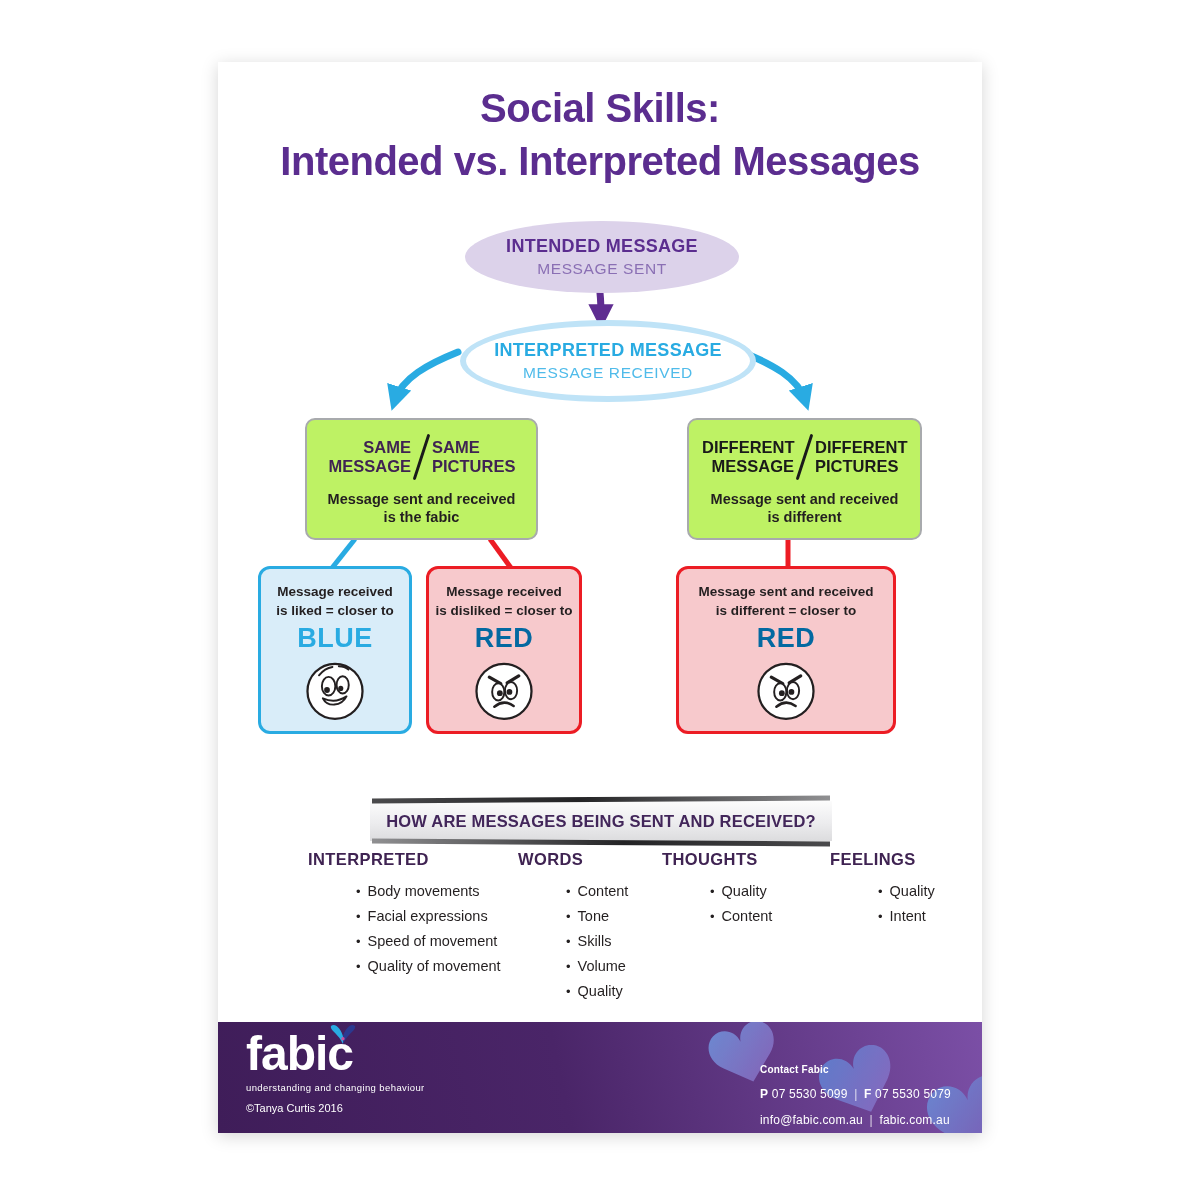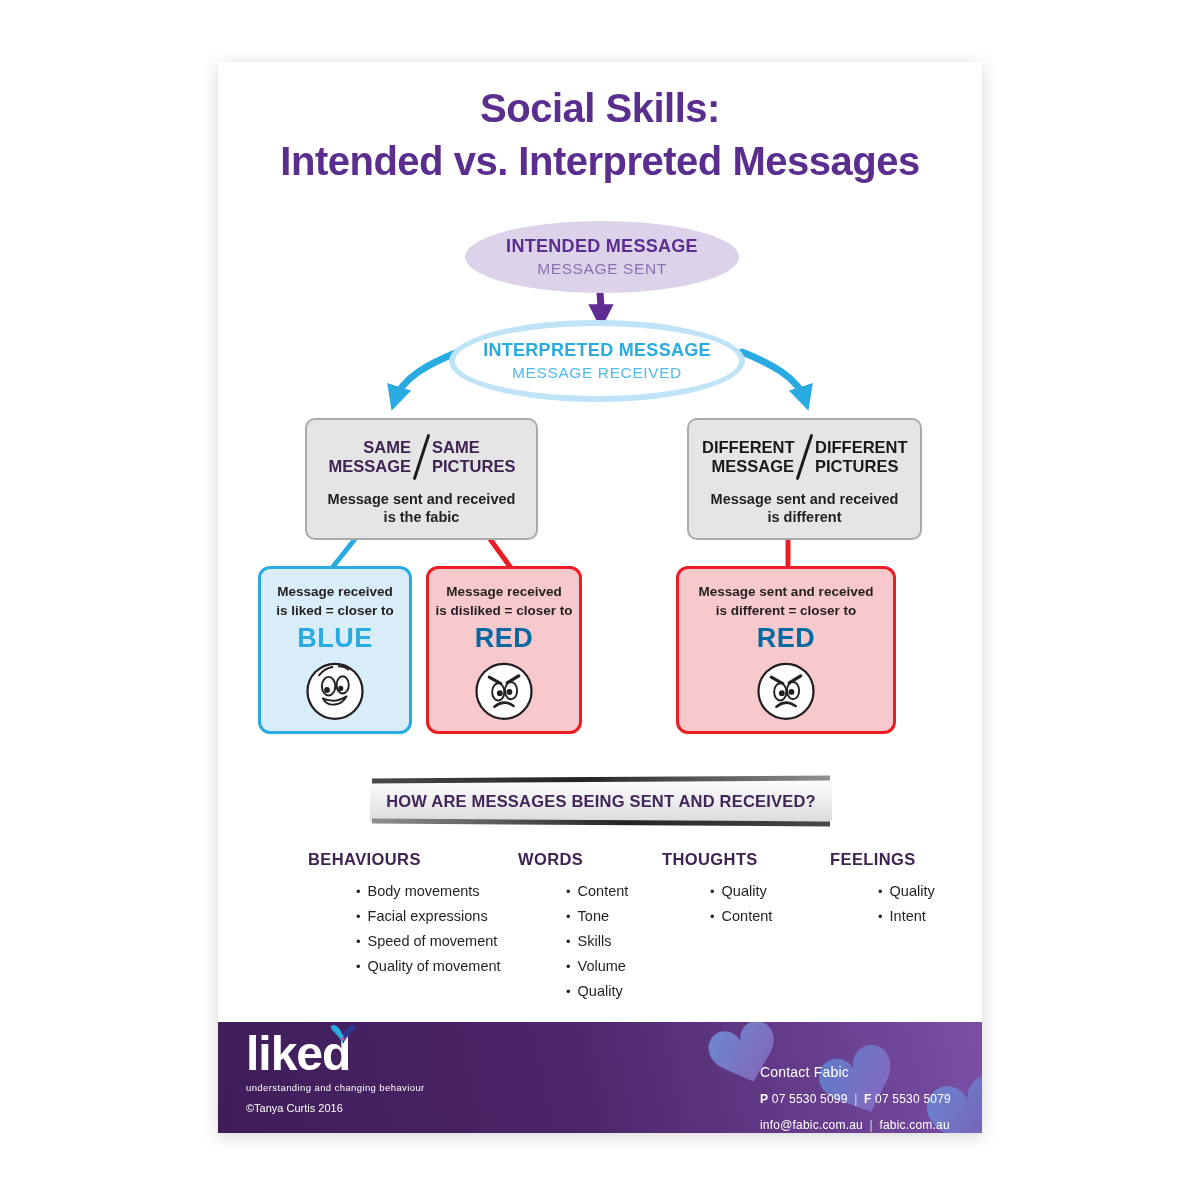--- a/index.html
+++ b/index.html
@@ -17,26 +17,26 @@
   .title .t1, .title .t2 { font-size:40px; font-weight:600; line-height:53px; letter-spacing:-.5px; }
 
   
   .overlay { position:absolute; inset:0; width:764px; height:1071px; pointer-events:none; z-index:1; }
 
   
   .ellipse { position:absolute; border-radius:50%; display:flex; flex-direction:column; align-items:center; justify-content:center; z-index:2; }
   .ellipse-lav { left:247px; top:159px; width:274px; height:72px; background:#dcd2ea; }
   .ellipse-lav .e-title { font-size:18px; font-weight:bold; color:#5b2d8f; letter-spacing:.3px; }
   .ellipse-lav .e-sub   { font-size:15.5px; color:#8a6fb4; letter-spacing:.6px; margin-top:3px; }
-  .ellipse-blue { left:231px; top:258px; width:296px; height:82px; background:#ffffff; border:6px solid #bfe3f7; }
+  .ellipse-blue { left:242px; top:258px; width:296px; height:82px; background:#ffffff; border:6px solid #bfe3f7; }
   .ellipse-blue .e-title { font-size:18px; font-weight:bold; color:#29abe2; letter-spacing:.3px; }
   .ellipse-blue .e-sub   { font-size:15.5px; color:#4fbbea; letter-spacing:.6px; margin-top:3px; }
 
   
-  .graybox { position:absolute; top:356px; height:122px; background:#e5e5e5; border:2px solid #a8aaad;
+  .graybox { position:absolute; top:356px; height:122px; background:#bef264; border:2px solid #a8aaad;
     border-radius:10px; display:flex; flex-direction:column; align-items:center; justify-content:center; z-index:2; }
   .graybox.same { left:87px; width:233px; }
   .graybox.diff { left:469px; width:235px; }
   .terms { display:flex; align-items:center; justify-content:center; gap:9px; }
   .term { font-size:16.5px; font-weight:bold; line-height:19px; width:92px; }
   .term.left  { text-align:right; }
   .term.right { text-align:left; }
   .graybox.same .term { color:#3f2352; }
   .graybox.diff .term { color:#1a1a1a; }
   .slash { width:3px; height:48px; background:#1a1a1a; border-radius:2px; transform:rotate(18deg); flex:0 0 auto; }
@@ -47,21 +47,21 @@
     display:flex; flex-direction:column; align-items:center; z-index:2; padding-top:13px; }
   .outcome.blue  { left:40px;  width:154px; background:#d9edf9; border-color:#29abe2; }
   .outcome.red1  { left:208px; width:156px; background:#f7c9cc; border-color:#ec1c24; }
   .outcome.red2  { left:458px; width:220px; background:#f7c9cc; border-color:#ec1c24; }
   .oc-line { font-size:13.5px; font-weight:bold; color:#231f20; line-height:19px; }
   .oc-kw { font-size:27px; font-weight:bold; letter-spacing:.5px; margin-top:3px; }
   .kw-blue { color:#29abe2; } .kw-red { color:#0369a1; }
   .face { width:64px; height:64px; margin-top:4px; }
 
   
-  .ribbon { position:absolute; left:152px; top:719px; width:462px; height:40px;
+  .ribbon { position:absolute; left:152px; top:739px; width:462px; height:40px;
     background:linear-gradient(180deg,#fcfcfc 0%,#ececee 55%,#dcdcde 100%);
     display:flex; align-items:center; justify-content:center; z-index:2; }
   .ribbon::before { content:""; position:absolute; top:-4px; left:2px; right:2px; height:5px;
     background:linear-gradient(90deg,#4a4a4c,#232325 45%,#909092); transform:rotate(-.35deg); }
   .ribbon::after { content:""; position:absolute; bottom:-4px; left:2px; right:2px; height:5px;
     background:linear-gradient(90deg,#909092,#232325 55%,#4a4a4c); transform:rotate(.35deg); }
   .ribbon-text { font-size:16.5px; font-weight:bold; color:#42265a; letter-spacing:.2px; }
 
   
   .cat-col { position:absolute; top:788px; }
@@ -75,21 +75,21 @@
   
   .footer { position:absolute; left:0; top:960px; width:764px; height:111px; overflow:hidden;
     background:linear-gradient(78deg,#3f1d59 0%,#4a2568 45%,#7b4fa6 100%); z-index:2; }
   .heart { position:absolute; opacity:.9; }
   .logo-block { position:absolute; left:28px; top:6px; z-index:3; }
   .logo-text { font-size:48px; font-weight:bold; color:#ffffff; letter-spacing:-1px; line-height:52px; }
   .butterfly { position:absolute; left:82px; top:-5px; width:30px; height:24px; }
   .tagline { font-size:9.5px; color:#ffffff; letter-spacing:.4px; margin-top:2px; }
   .copyright { font-size:11px; color:#ffffff; margin-top:9px; }
   .contact { position:absolute; left:542px; top:42px; color:#ffffff; z-index:3; }
-  .contact-heading { font-size:14px; font-weight:normal; letter-spacing:.2px; }
+  .contact-heading { font-size:10px; font-weight:bold; letter-spacing:.2px; }
   .contact-line { font-size:12px; margin-top:12px; letter-spacing:.2px; }
   .contact-line .lbl { font-weight:bold; }
   .contact-line .sep { opacity:.75; padding:0 3px; }
 </style>
 </head>
 <body>
 
 <div class="canvas">
   <div class="poster">
 
@@ -195,21 +195,21 @@
         <circle cx="58.5" cy="53" r="4.5" fill="#231f20"></circle>
         <path d="M35 76 Q50 64 65 75" fill="none" stroke="#231f20" stroke-width="4" stroke-linecap="round"></path>
       </svg>
     </div>
 
     <div class="ribbon">
       <span class="ribbon-text">HOW ARE MESSAGES BEING SENT AND RECEIVED?</span>
     </div>
 
     <div class="cat-col c1">
-      <div class="cat-header">BEHAVIOURS</div>
+      <div class="cat-header">INTERPRETED</div>
       <ul class="cat-list">
 
       <li class="cat-item"><span class="bullet">•</span><span>Body movements</span></li>
           <li class="cat-item"><span class="bullet">•</span><span>Facial expressions</span></li>
           <li class="cat-item"><span class="bullet">•</span><span>Speed of movement</span></li>
           <li class="cat-item"><span class="bullet">•</span><span>Quality of movement</span></li>
         </ul>
     </div>
     <div class="cat-col c2">
       <div class="cat-header">WORDS</div>
@@ -263,21 +263,21 @@
             <linearGradient id="hg3" x1="0" y1="0" x2="1" y2="1">
           <stop offset="0" stop-color="#6a8cd6"></stop>
               <stop offset="1" stop-color="#7e56af"></stop>
         </linearGradient>
           </defs>
         <path d="M50 28 C48 14 34 8 24 14 C12 21 12 38 24 49 L50 72 L76 49 C88 38 88 21 76 14 C66 8 52 14 50 28 Z" fill="url(#hg3)"></path>
       </svg>
 
       <div class="logo-block">
         <div style="position:relative;display:inline-block;">
-          <div class="logo-text">liked</div>
+          <div class="logo-text">fabic</div>
           <svg class="butterfly" viewBox="0 0 40 30">
             <path d="M20 27 C14 13 2 9 4 3 C10 -2 18 8 20 17 Z" fill="#29abe2"></path>
             <path d="M20 27 C26 13 38 9 36 3 C30 -2 22 8 20 17 Z" fill="#2b3990"></path>
             <circle cx="20" cy="20" r="2.2" fill="#c94f9e"></circle>
           </svg>
         </div>
         <div class="tagline">understanding and changing behaviour</div>
         <div class="copyright">©Tanya Curtis 2016</div>
       </div>
 

